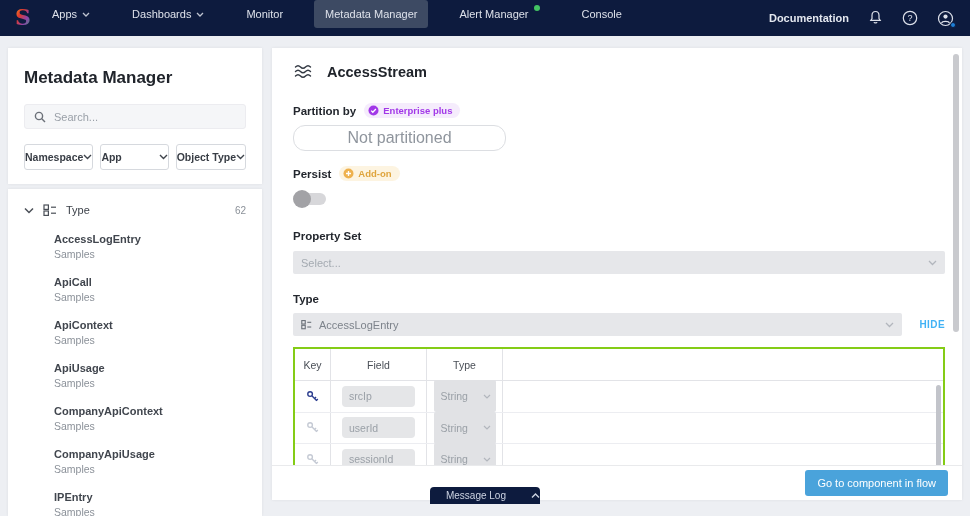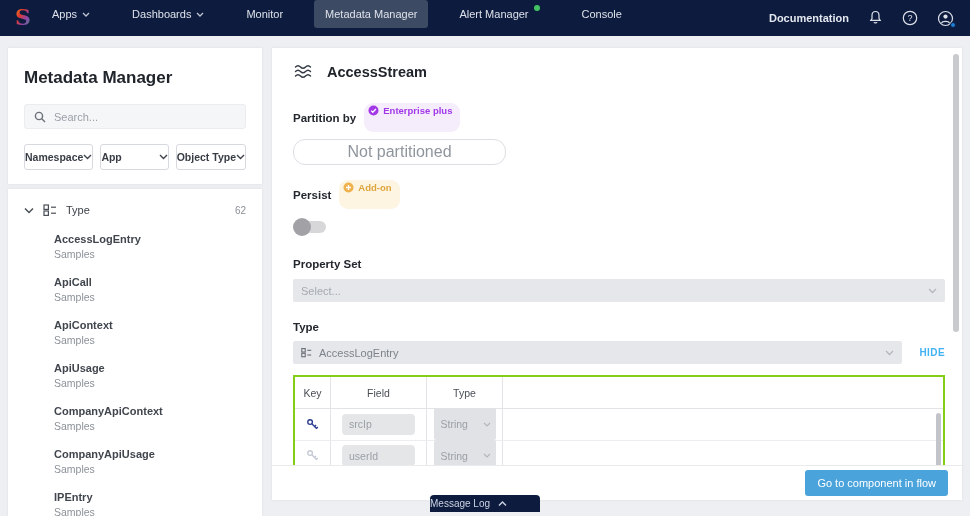--- a/index.html
+++ b/index.html
@@ -69,21 +69,21 @@
   .main-scrollbar { position:absolute; right:3px; top:6px; width:6px; height:278px; background:#c9cace; border-radius:3px; }
 
   .main-header { margin-top:15px; display:flex; align-items:center; gap:13px; }
   .main-title { font-size:14.5px; font-weight:bold; color:#20242b; }
 
   .section-label { font-size:11.5px; font-weight:bold; color:#23272e; }
   .label-row { display:flex; align-items:center; gap:8px; }
   .row-partition { margin-top:23px; }
   .badge {
     display:inline-flex; align-items:center; gap:4px; font-size:9.5px; font-weight:bold;
-    border-radius:9px; padding:2px 8px 16px 4px; white-space:nowrap;
+    border-radius:9px; padding:2px 8px 2px 4px; white-space:nowrap;
   }
   .badge.purple { background:#f5ecfc; color:#a238e8; }
   .badge.orange { background:#fdf4e1; color:#dfa43c;justify-content:center; }
   .not-partitioned {
     margin-top:7px; width:213px; height:26px; border:1px solid #dcdee2; border-radius:12px;
     display:flex; align-items:center; justify-content:center; font-size:16px; color:#8f959d;
   }
   .row-persist { margin-top:15px; }
   .toggle { margin-top:9px; position:relative; width:34px; height:18px; cursor:pointer; }
   .toggle-track { position:absolute; top:3px; left:2px; width:31px; height:12px; background:#d7d7da; border-radius:6px; }
@@ -133,23 +133,23 @@
     display:flex; align-items:center; justify-content:flex-end; padding-right:14px;
   }
   .flow-btn {
     background:#4aa3db; color:#fff; border:none; border-radius:3px;
     font-size:11px; font-family:"Liberation Sans",sans-serif;
     padding:7px 12px; cursor:pointer;
   }
 
   
   .message-log {
-    position:absolute; left:50%; transform:translateX(-50%); bottom:4px;
+    position:absolute; left:50%; transform:translateX(-50%); bottom:12px;
     width:110px; height:17px; background:#0d1b3e; border-radius:4px 4px 0 0;
-    display:flex; align-items:center; justify-content:flex-start; gap:8px;
+    display:flex; align-items:center; justify-content:flex-end; gap:25px;
     color:#ccd3e2; font-size:10px; cursor:pointer;
   }
 </style>
 </head>
 <body>
 
 <div class="navbar">
   <div class="logo">
     <svg width="20" height="26" viewBox="0 0 20 26">
       <defs>

